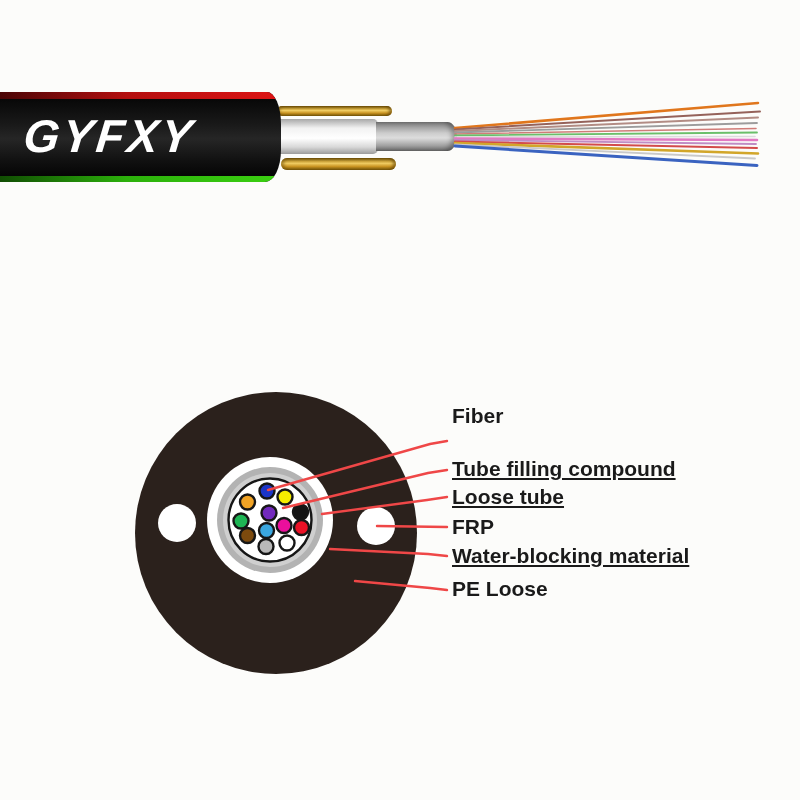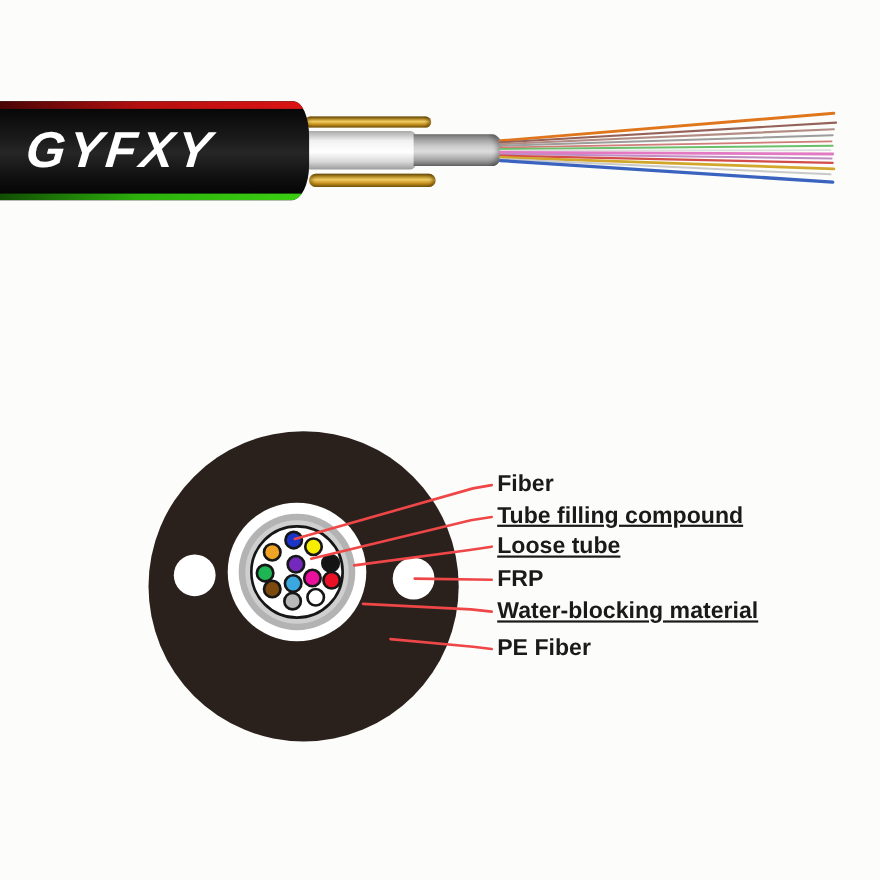--- a/index.html
+++ b/index.html
@@ -112,21 +112,21 @@
     <g id="cs-leaders">
         <polyline points="268,490 430,444 447,441" fill="none" stroke="#ef4747" stroke-width="2.4" stroke-linecap="round"></polyline>
         <polyline points="283,508 428,473 447,470" fill="none" stroke="#ef4747" stroke-width="2.4" stroke-linecap="round"></polyline>
         <polyline points="322,514 427,500 447,497" fill="none" stroke="#ef4747" stroke-width="2.4" stroke-linecap="round"></polyline>
         <polyline points="377,526 447,527" fill="none" stroke="#ef4747" stroke-width="2.4" stroke-linecap="round"></polyline>
         <polyline points="330,549 428,554 447,556" fill="none" stroke="#ef4747" stroke-width="2.4" stroke-linecap="round"></polyline>
         <polyline points="355,581 430,588 447,590" fill="none" stroke="#ef4747" stroke-width="2.4" stroke-linecap="round"></polyline>
       </g>
   </svg>
   <div id="labels">
-      <div class="cs-label" style="top: 427px; text-align: center;">Fiber</div>
+      <div class="cs-label" style="top: 403px; text-align: center;">Fiber</div>
       <div class="cs-label" style="top: 456px; text-decoration: underline;">Tube filling compound</div>
       <div class="cs-label" style="top: 484px; text-decoration: underline;">Loose tube</div>
       <div class="cs-label" style="top: 514px;">FRP</div>
       <div class="cs-label" style="top: 543px; text-decoration: underline;">Water-blocking material</div>
-      <div class="cs-label" style="top: 576px;">PE Fiber</div>
+      <div class="cs-label" style="top: 576px;">PE Loose</div>
     </div>
 
 </div>
 
 </body></html>

